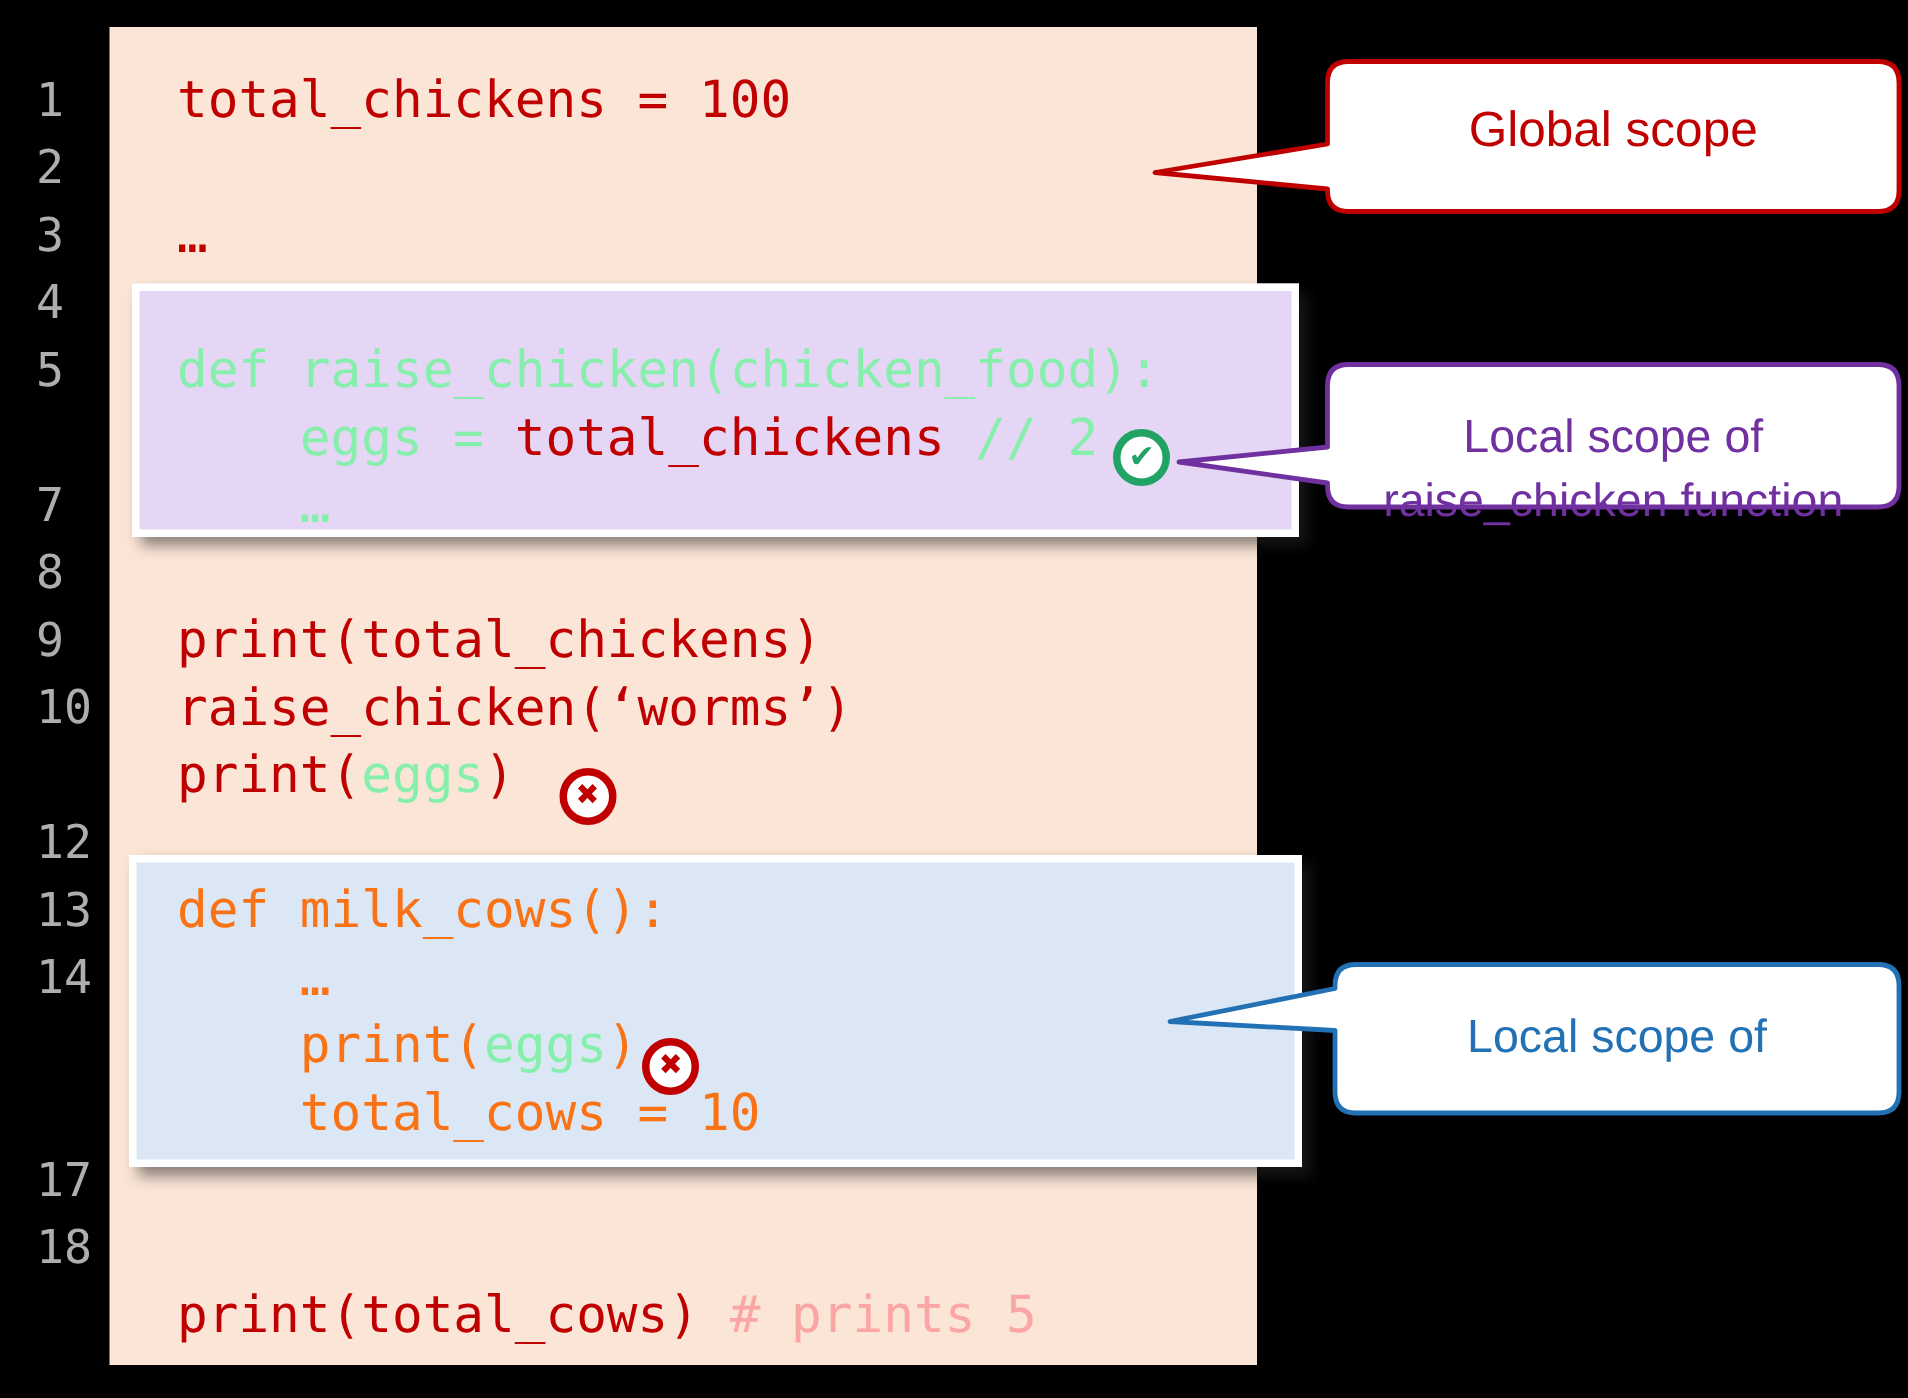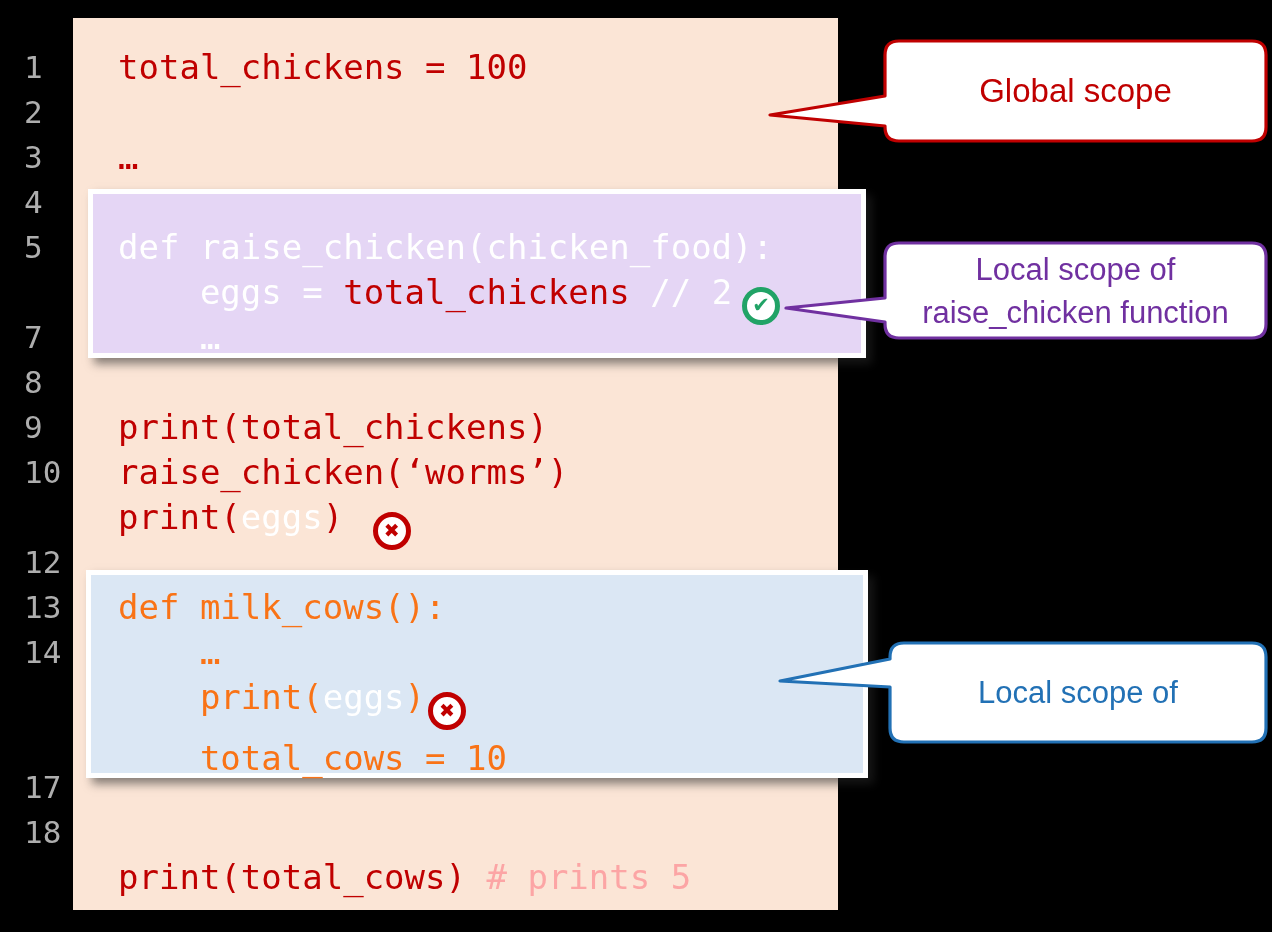--- a/index.html
+++ b/index.html
@@ -17,37 +17,37 @@
   
   .scope-box{position:absolute;border:5px solid #ffffff;z-index:2;
              box-shadow:6px 6px 9px rgba(40,40,40,0.55);}
   .scope-box.purple{left:88px;top:189px;width:768px;height:159px;background:#e5d6f5;}
   .scope-box.blue{left:86px;top:570px;width:772px;height:198px;background:#dbe7f4;}
 
   
   .code-line{position:absolute;left:118px;line-height:45px;font-size:34px;
              white-space:pre;z-index:3;text-align:right;}
   .c-red{color:#c00000}
-  .c-purple{color:#ffffff}
+  .c-purple{color:#86efac}
   .c-blue{color:#f97316}
   .c-gray{color:#fca5a5}
 
   
   .badge{display:inline-flex;align-items:center;justify-content:center;
          width:28px;height:28px;border-radius:50%;background:#fff;
          font-family:"DejaVu Sans",sans-serif;font-weight:700;vertical-align:-8px;}
   .badge.ok{border:5px solid #21a366;color:#21a366;font-size:21px;margin-left:10px;}
   .badge.err{border:5px solid #c00000;color:#c00000;font-size:19px;margin-left:9px;}
   .badge.err.tight{margin-left:3px;}
 
   
   .callout-svg{position:absolute;left:0;top:0;z-index:4;pointer-events:none;}
   .callout-label{position:absolute;display:flex;flex-direction:column;align-items:center;
-                 justify-content:center;text-align:center;z-index:5;
-                 font-family:"Liberation Sans",sans-serif;}
+                 justify-content:flex-start;text-align:center;z-index:5;
+                 font-family:"Liberation Sans",sans-serif;margin-top:24px;}
   .callout-label.global{left:885px;top:43px;width:381px;height:96px;
                         color:#c00000;font-size:33px;}
   .callout-label.raise{left:885px;top:245px;width:381px;height:91px;
                        color:#7030a0;font-size:31px;line-height:43px;}
   .callout-label.milk{left:890px;top:645px;width:376px;height:95px;
                       color:#2271b5;font-size:31px;line-height:43px;}
 </style>
 </head>
 <body>
 
@@ -83,21 +83,21 @@
   <span class="code-line c-red" style="top:405px">print(total_chickens)</span>
   <span class="code-line c-red" style="top:450px">raise_chicken(‘worms’)</span>
 
   <span class="code-line" style="top:495px"><span class="c-red">print(</span><span class="c-purple">eggs</span><span class="c-red">) </span><span class="badge err">✖</span></span>
 
   <span class="code-line c-blue" style="top:585px">def milk_cows():</span>
   <span class="code-line c-blue" style="top:630px">    …</span>
 
   <span class="code-line" style="top:675px"><span class="c-blue">    print(</span><span class="c-purple">eggs</span><span class="c-blue">)</span><span class="badge err tight">✖</span></span>
 
-  <span class="code-line c-blue" style="top:736px">    total_cows = 10</span>
+  <span class="code-line c-blue" style="top:720px">    total_cows = 10</span>
 
   <span class="code-line" style="top:855px"><span class="c-red">print(total_cows) </span><span class="c-gray"># prints 5</span></span>
 
   <svg class="callout-svg" width="1272" height="932" viewBox="0 0 1272 932">
     <path d="M 899 41 L 1252 41 Q 1266 41 1266 55 L 1266 127 Q 1266 141 1252 141 L 899 141
              Q 885 141 885 127 L 885 126 L 770 115 L 885 96 L 885 55 Q 885 41 899 41 Z" fill="#ffffff" stroke="#c00000" stroke-width="3.2" stroke-linejoin="round"></path>
     <path d="M 899 243 L 1252 243 Q 1266 243 1266 257 L 1266 324 Q 1266 338 1252 338 L 899 338
              Q 885 338 885 324 L 885 322 L 786 308 L 885 298 L 885 257 Q 885 243 899 243 Z" fill="#ffffff" stroke="#7030a0" stroke-width="3.2" stroke-linejoin="round"></path>
     <path d="M 904 643 L 1252 643 Q 1266 643 1266 657 L 1266 728 Q 1266 742 1252 742 L 904 742
              Q 890 742 890 728 L 890 687 L 780 681 L 890 659 L 890 657 Q 890 643 904 643 Z" fill="#ffffff" stroke="#2271b5" stroke-width="3.2" stroke-linejoin="round"></path>

